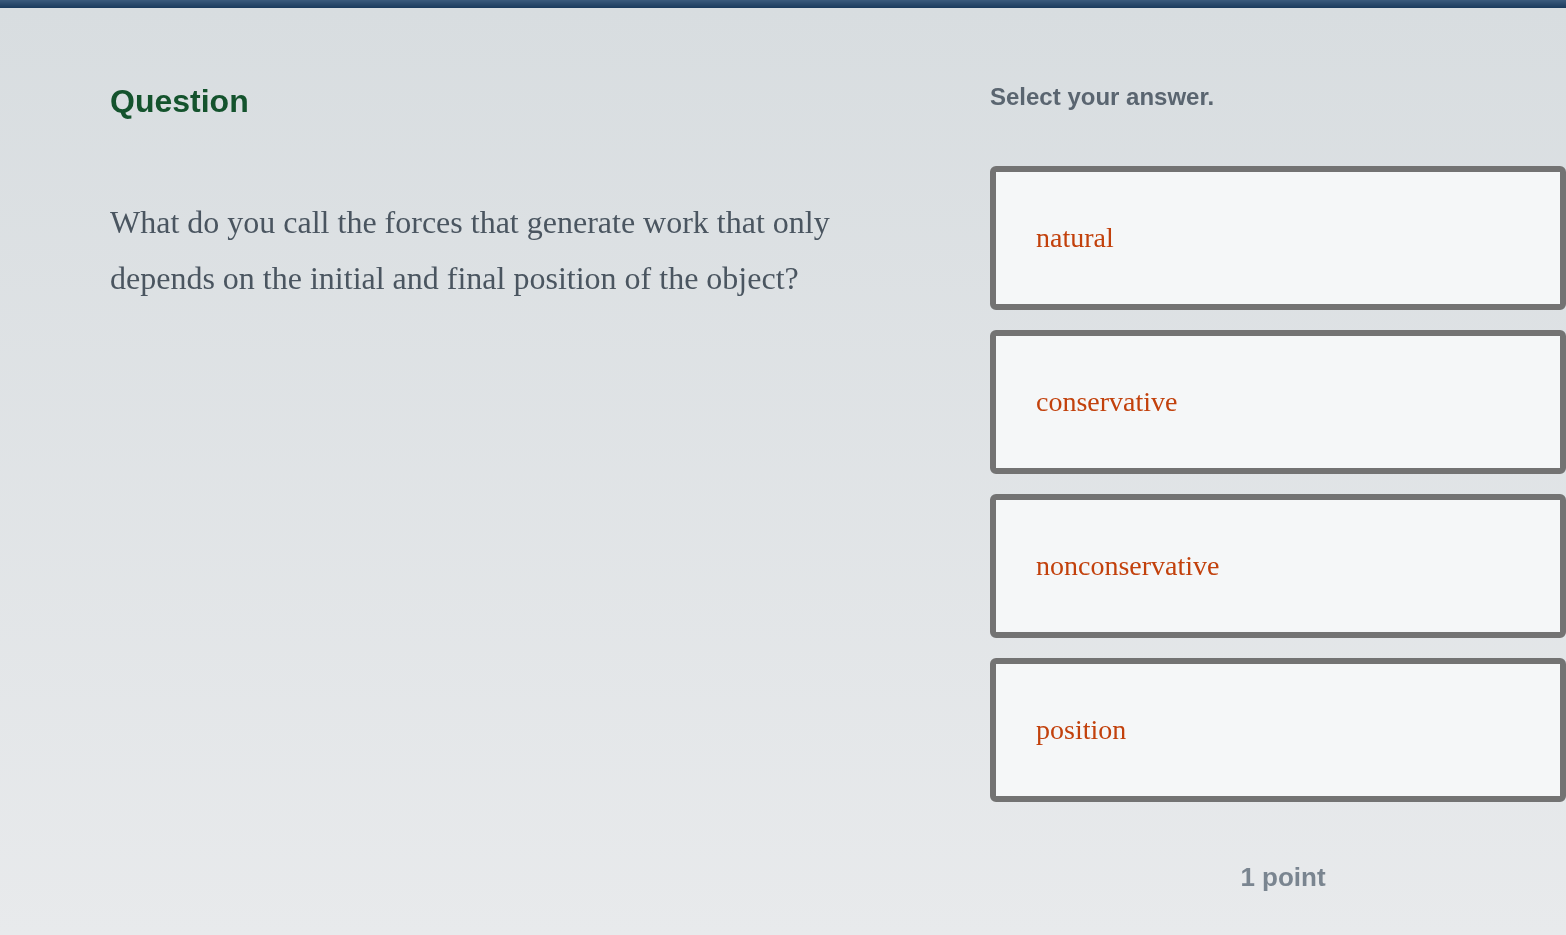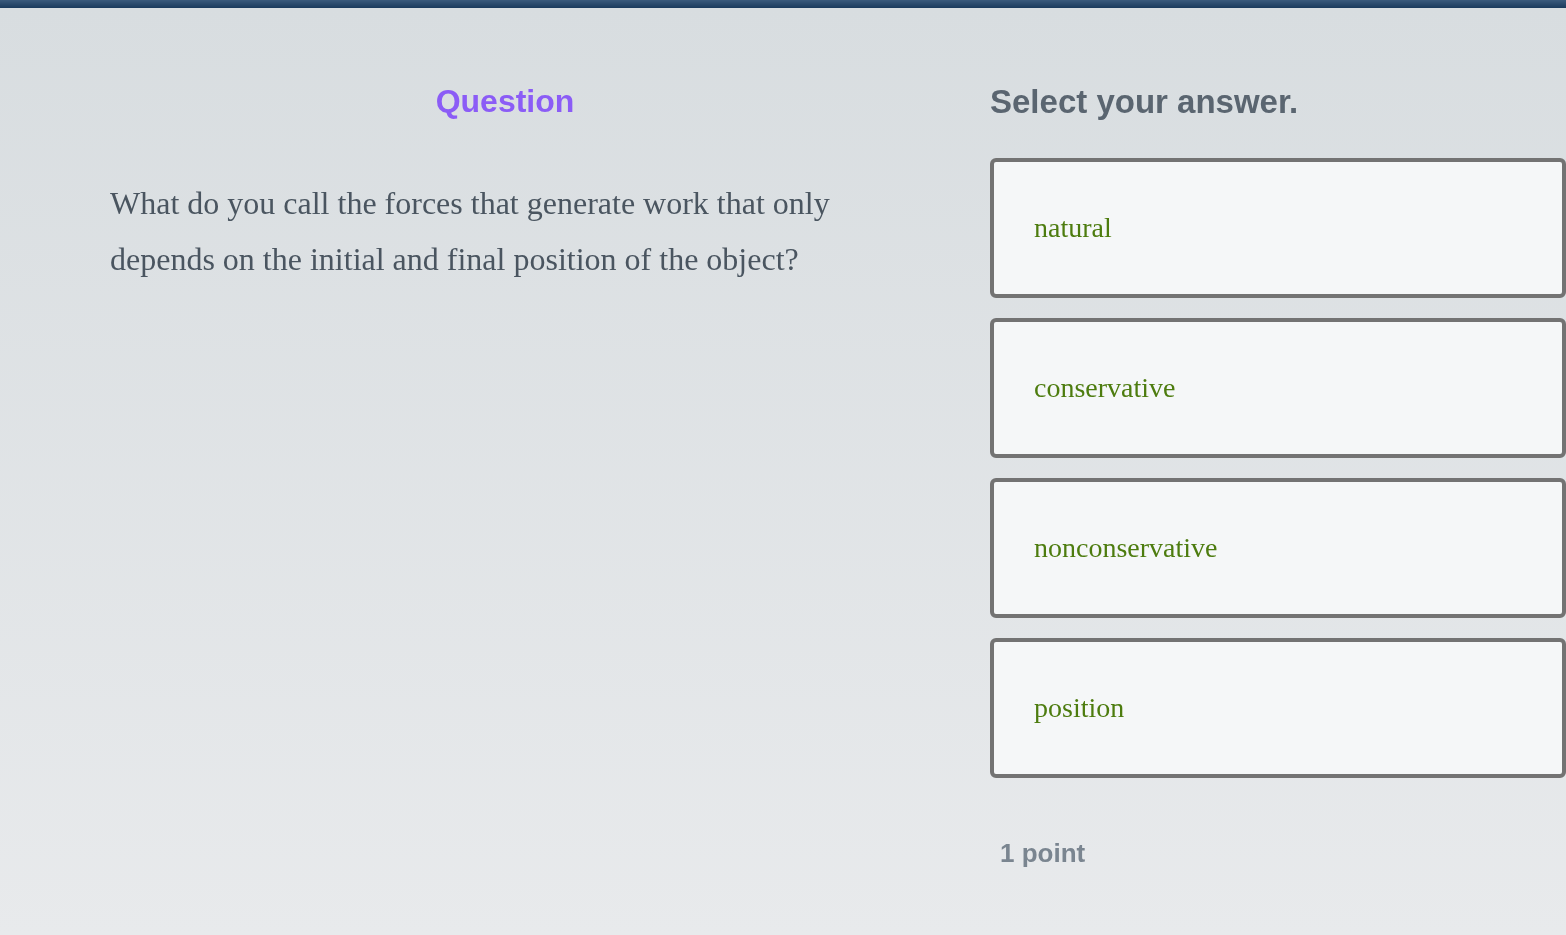--- a/index.html
+++ b/index.html
@@ -29,57 +29,57 @@
       flex: 0 0 790px;
     }
     .right-column {
       flex: 1;
       padding-left: 30px;
     }
     .question-heading {
       font-family: 'Segoe UI', Arial, sans-serif;
       font-size: 32px;
       font-weight: 700;
-      color: #8b5cf6;
-      margin-bottom: 55px;
-      text-align: center;
+      color: #14532d;
+      margin-bottom: 74px;
     }
     .question-text {
       font-size: 32px;
       line-height: 1.75;
       color: #4a5560;
       font-weight: 400;
     }
     .select-heading {
       font-family: 'Segoe UI', Arial, sans-serif;
-      font-size: 33px;
+      font-size: 24px;
       font-weight: 700;
       color: #5a6570;
-      margin-bottom: 37px;
+      margin-bottom: 55px;
     }
     .answer-option {
       background: #f5f7f8;
-      border: 4px solid #737373;
+      border: 6px solid #737373;
       border-radius: 6px;
       padding: 50px 40px;
       margin-bottom: 20px;
       font-size: 28px;
-      color: #4d7c0f;
+      color: #c2410c;
       cursor: pointer;
       width: 100%;
       text-align: left;
       font-family: Georgia, 'Times New Roman', serif;
     }
     .point-label {
       font-family: 'Segoe UI', Arial, sans-serif;
       font-size: 26px;
       font-weight: 700;
       color: #7a8590;
       margin-top: 40px;
       margin-left: 10px;
+      text-align: center;
     }
   </style>
 </head>
 <body>
 
 <div class="top-bar"></div>
 
 <div class="content">
   <div class="left-column">
     <h2 class="question-heading">Question</h2>

